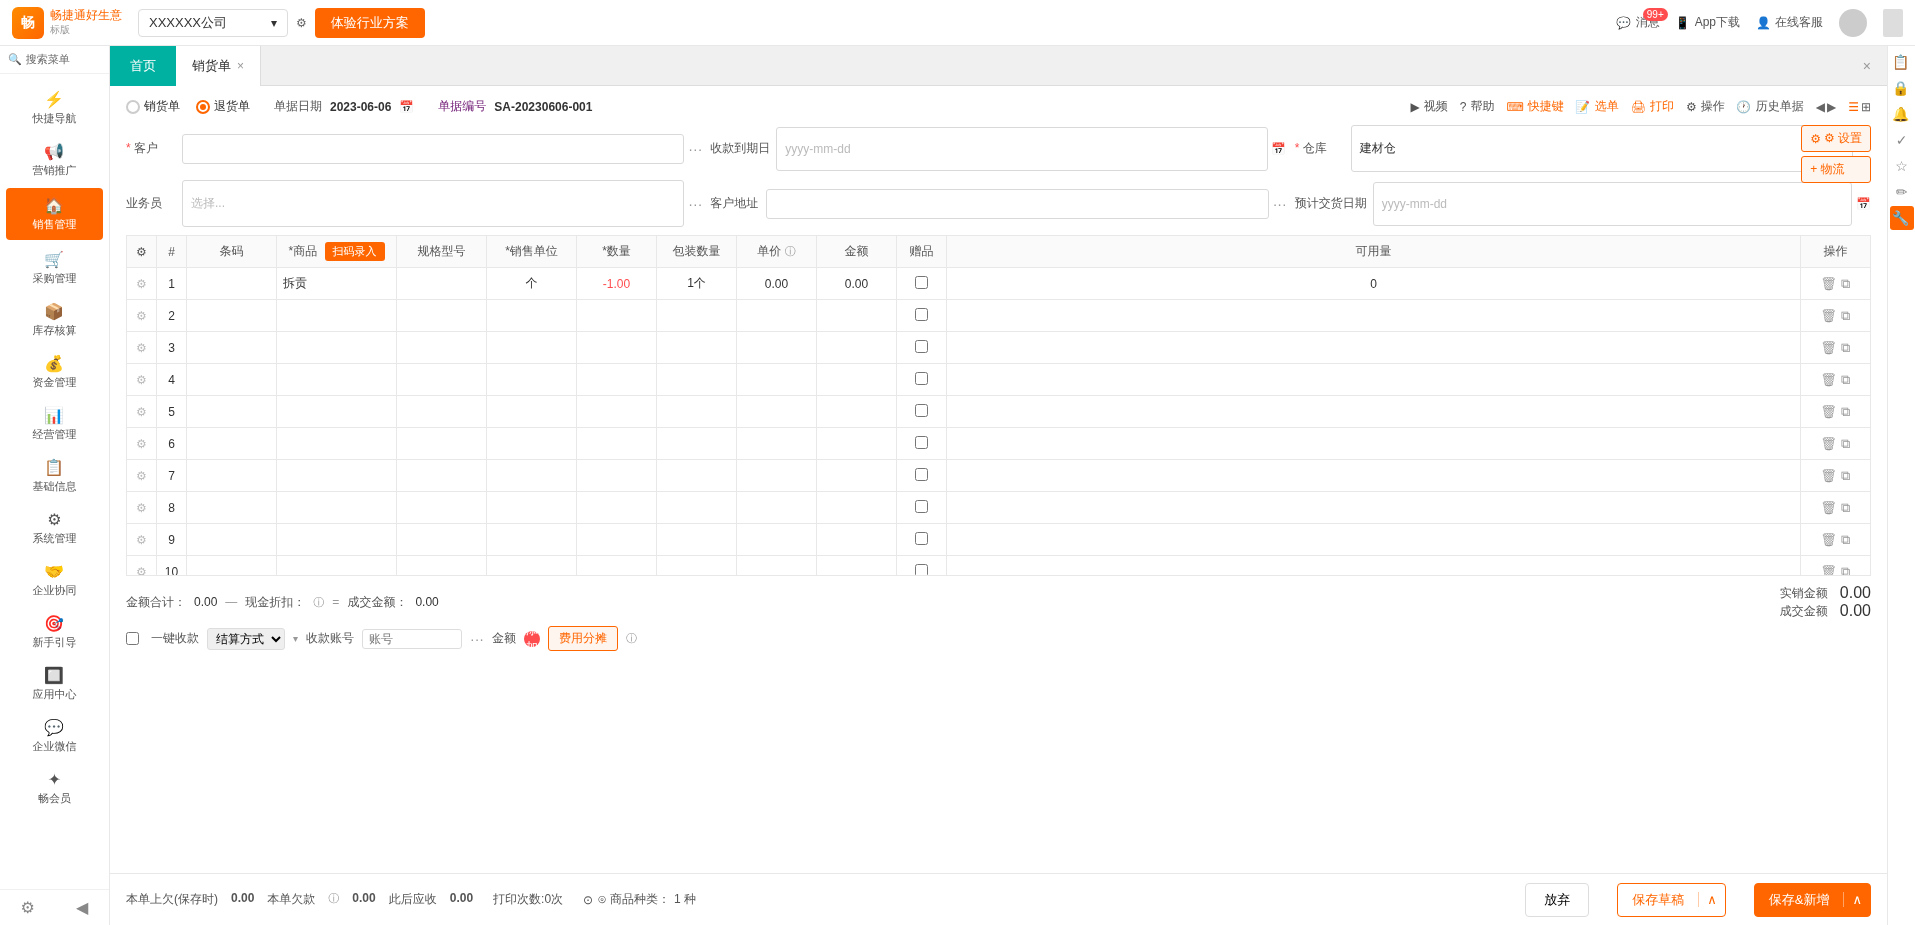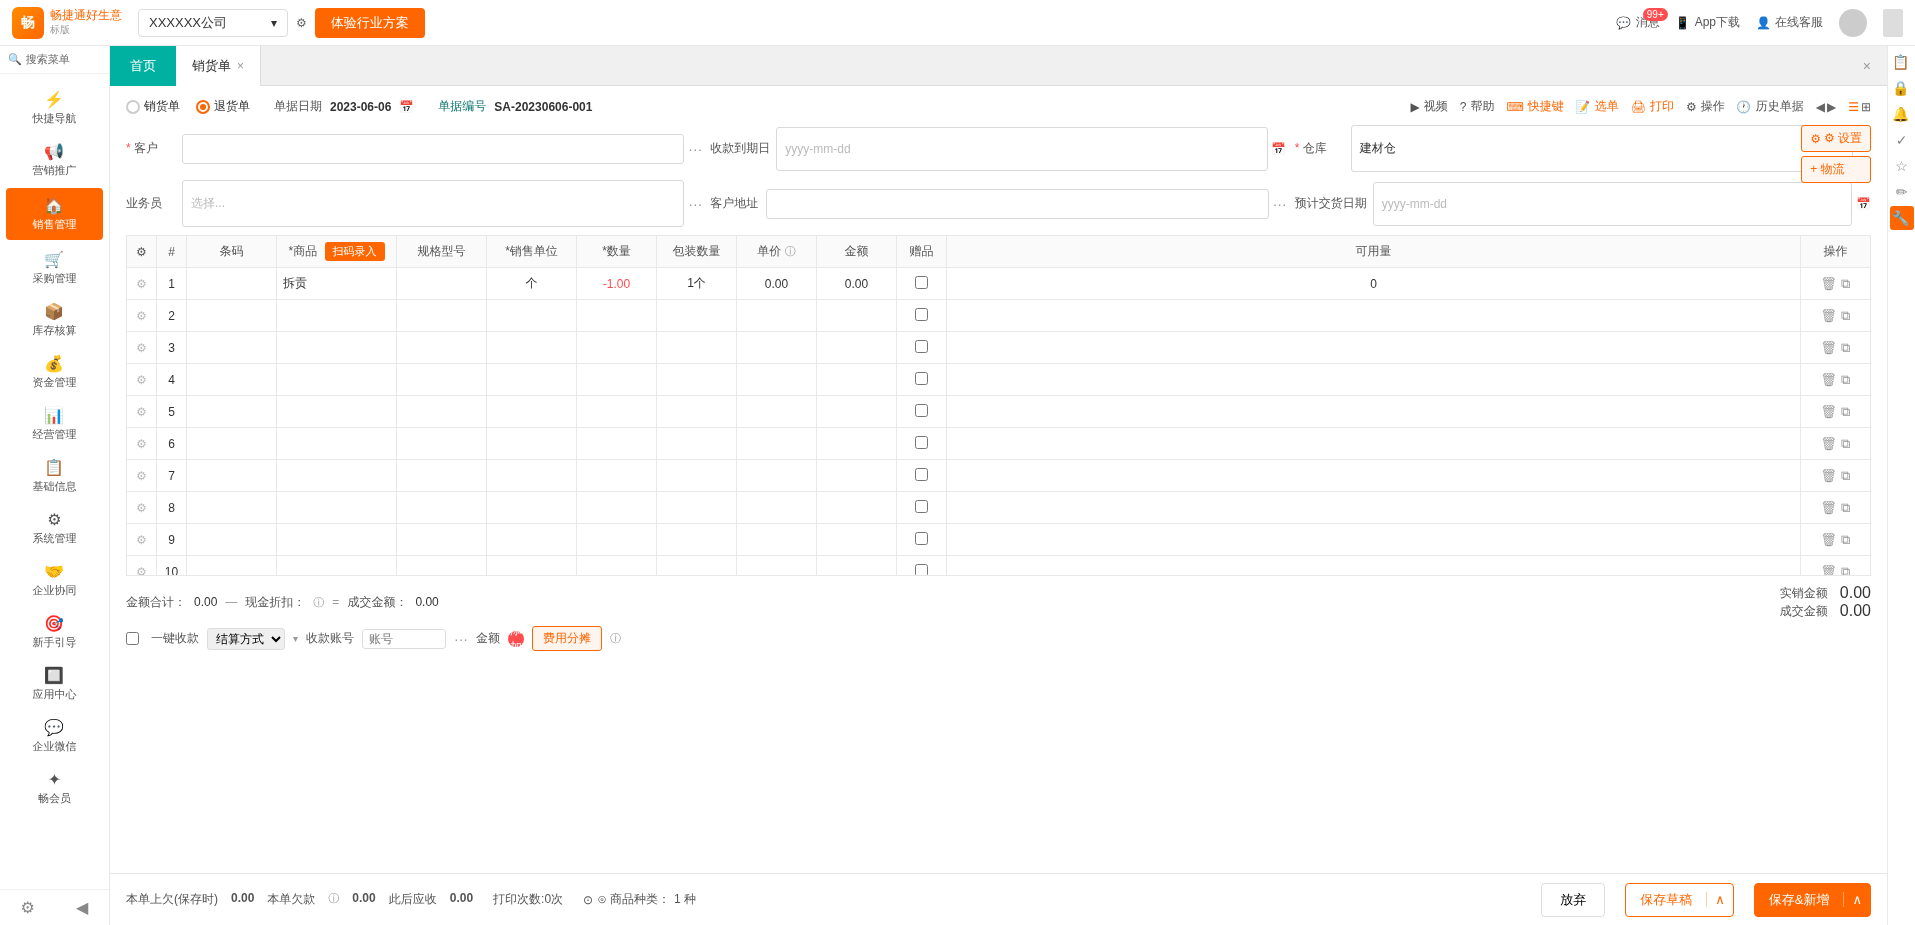--- a/index.html
+++ b/index.html
@@ -75,21 +75,21 @@
     .footer-row2 { display: flex; align-items: center; gap: 8px; font-size: 12px; }
     .footer-label { color: #555; }
     .footer-value { color: #333; }
     .footer-dash { color: #999; }
     .add-btn { background: #ff4d4f; color: #fff; border: none; border-radius: 50%; width: 16px; height: 16px; font-size: 12px; cursor: pointer; display: inline-flex; align-items: center; justify-content: center; }
     .expense-btn { background: #fff5ef; border: 1px solid #ff6600; color: #ff6600; border-radius: 3px; padding: 3px 10px; cursor: pointer; font-size: 12px; }
 
     
     .bottom-bar { height: 52px; background: #fff; border-top: 1px solid #e8e8e8; display: flex; align-items: center; padding: 0 16px; gap: 20px; flex-shrink: 0; }
     .bottom-info { display: flex; gap: 13px; font-size: 12px; color: #555; }
-    .bottom-right { margin-left: auto; display: flex; align-items: center; gap: 20px; }
+    .bottom-right { margin-left: auto; display: flex; align-items: center; gap: 28px; }
     .discard-btn { border: 1px solid #ddd; background: #fff; padding: 7px 18px; border-radius: 4px; cursor: pointer; font-size: 13px; }
     .save-draft-btn { border: 1px solid #ff6600; background: #fff; color: #ff6600; padding: 7px 0; border-radius: 4px; cursor: pointer; font-size: 13px; display: flex; align-items: center; }
     .save-draft-btn .btn-main { padding: 0 14px; }
     .save-draft-btn .btn-arrow { padding: 0 8px; border-left: 1px solid #ffccaa; }
     .save-new-btn { border: 1px solid #ff6600; background: #ff6600; color: #fff; padding: 7px 0; border-radius: 4px; cursor: pointer; font-size: 13px; display: flex; align-items: center; }
     .save-new-btn .btn-main { padding: 0 14px; }
     .save-new-btn .btn-arrow { padding: 0 8px; border-left: 1px solid rgba(255,255,255,0.4); }
 
     
     .right-sidebar { width: 28px; background: #fff; border-left: 1px solid #e8e8e8; display: flex; flex-direction: column; align-items: center; padding: 4px 0; gap: 2px; flex-shrink: 0; }
@@ -238,21 +238,21 @@
               <span>销货单</span>
             </label>
             <label class="radio-item">
               <div class="radio-dot active"></div>
               <span>退货单</span>
             </label>
           </div>
           <span style="margin-left:16px; font-size:12px; color:#555;">单据日期</span>
           <span style="font-size:12px; font-weight:bold;">2023-06-06</span>
           <span style="color:#ccc;cursor:pointer;">📅</span>
-          <span style="margin-left:16px; font-size:12px; color:#0f766e;">单据编号</span>
+          <span style="margin-left:16px; font-size:12px; color:#701a75;">单据编号</span>
           <span style="font-size:12px; font-weight:bold;">SA-20230606-001</span>
           <div style="margin-left:auto; display:flex; gap:12px; align-items:center;">
             <span class="toolbar-item">
               <span>▶</span>
               <span>视频</span>
             </span>
             <span class="toolbar-item">
               <span>?</span>
               <span>帮助</span>
             </span>
@@ -599,21 +599,21 @@
             </div>
           </div>
           <div class="footer-row2">
             <input type="checkbox" style="margin-right: 4px;">
             <span class="footer-label">一键收款</span>
             <select style="font-size:12px; border:1px solid #ddd; padding:2px 4px; border-radius:3px;">
               <option>结算方式</option>
             </select>
             <span style="font-size:10px; color:#999;">▾</span>
             <span class="footer-label">收款账号</span>
-            <input type="text" style="font-size: 12px; border: 1px solid rgb(221, 221, 221); padding: 2px 6px; border-radius: 3px; width: 84px;" placeholder="账号">
+            <input type="text" style="font-size: 12px; border: 1px solid rgb(221, 221, 221); padding: 2px 6px; border-radius: 3px; width: 100px;" placeholder="账号">
             <span class="field-dots">···</span>
             <span class="footer-label">金额</span>
             <button class="add-btn">添加</button>
             <button class="expense-btn">费用分摊</button>
             <span class="info-icon">ⓘ</span>
           </div>
         </div>
       </div>
 
       <div class="bottom-bar">

